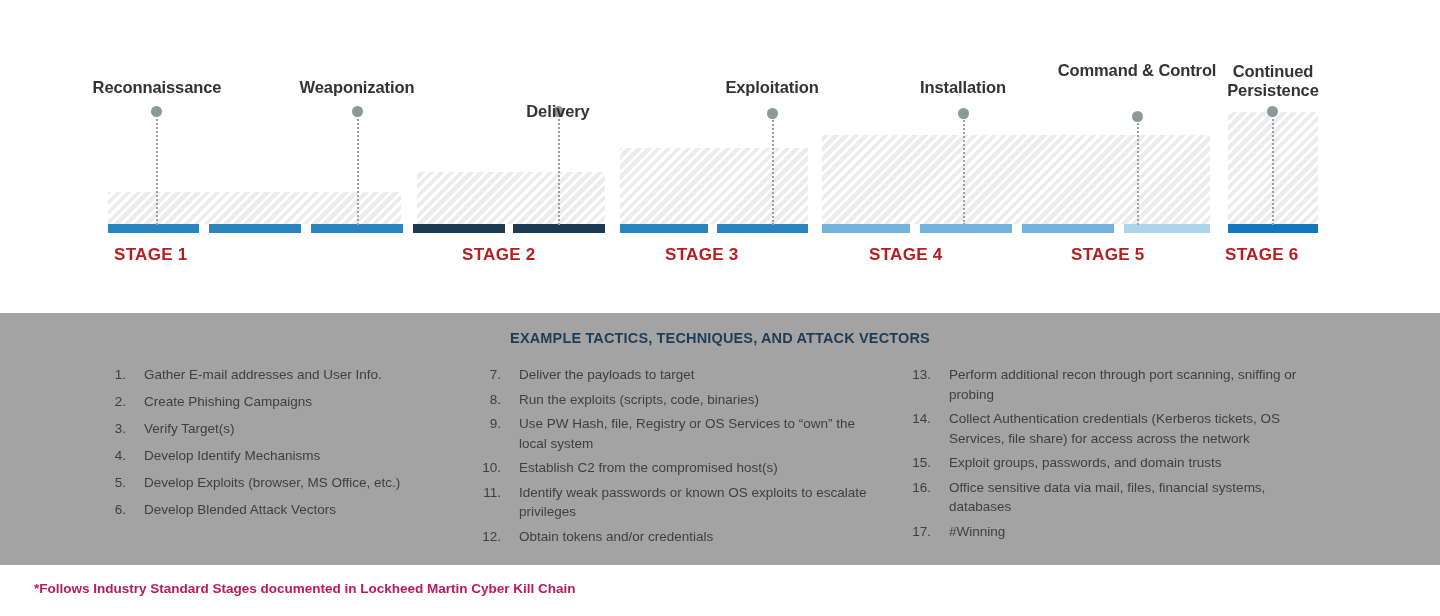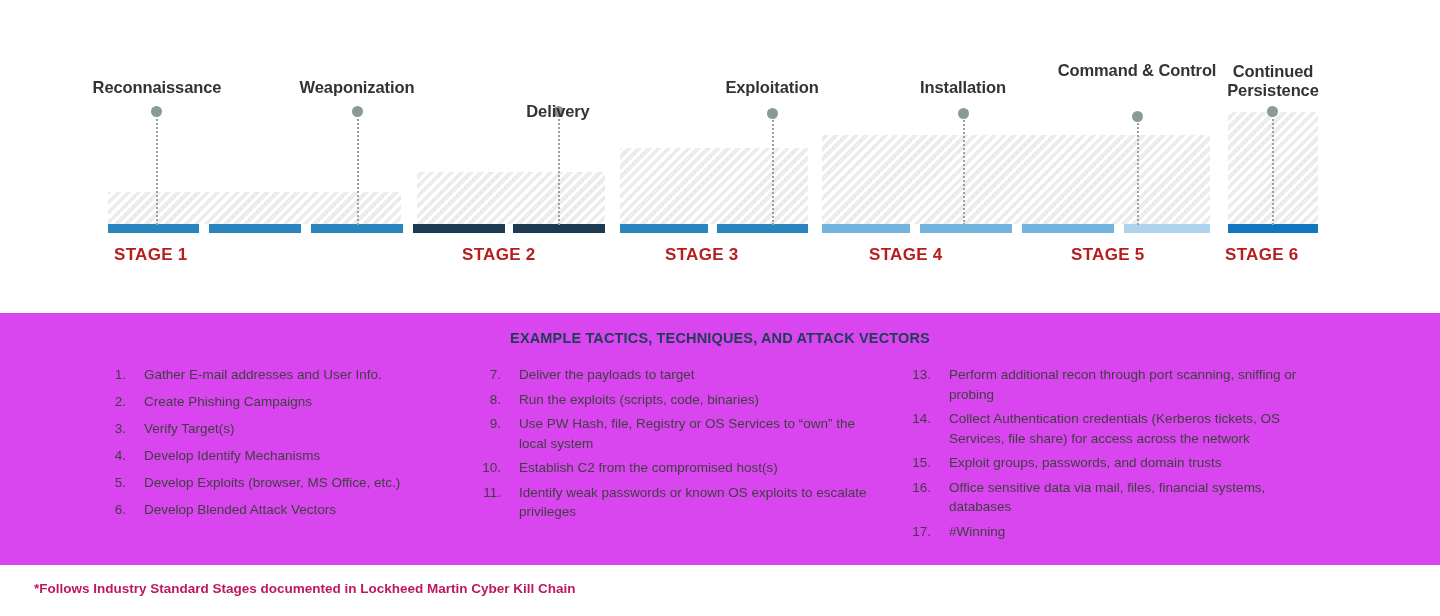--- a/index.html
+++ b/index.html
@@ -72,21 +72,21 @@
     letter-spacing: 0.3px;
     white-space: nowrap;
   }
 
   
   #panel {
     position: absolute;
     left: 0; top: 313px;
     width: 1440px;
     height: 252px;
-    background: #d946ef;
+    background: #a3a3a3;
   }
   #panel-title {
     position: absolute;
     left: 0; top: 17px;
     width: 1440px;
     text-align: center;
     font-size: 14.5px;
     font-weight: bold;
     color: #1f3c57;
     letter-spacing: 0.15px;
@@ -236,20 +236,24 @@
       <span class="li-text">Use PW Hash, file, Registry or OS Services to “own” the local system</span>
     </div>
     <div class="list-item">
       <span class="li-num">10.</span>
       <span class="li-text">Establish C2 from the compromised host(s)</span>
     </div>
     <div class="list-item">
       <span class="li-num">11.</span>
       <span class="li-text">Identify weak passwords or known OS exploits to escalate privileges</span>
     </div>
+    <div class="list-item">
+      <span class="li-num">12.</span>
+      <span class="li-text">Obtain tokens and/or credentials</span>
+    </div>
   </div>
 
   <div class="list-col" id="col-3">
     <div class="list-item">
       <span class="li-num">13.</span>
       <span class="li-text">Perform additional recon through port scanning, sniffing or probing</span>
     </div>
     <div class="list-item">
       <span class="li-num">14.</span>
       <span class="li-text">Collect Authentication credentials (Kerberos tickets, OS Services, file share) for access across the network</span>

